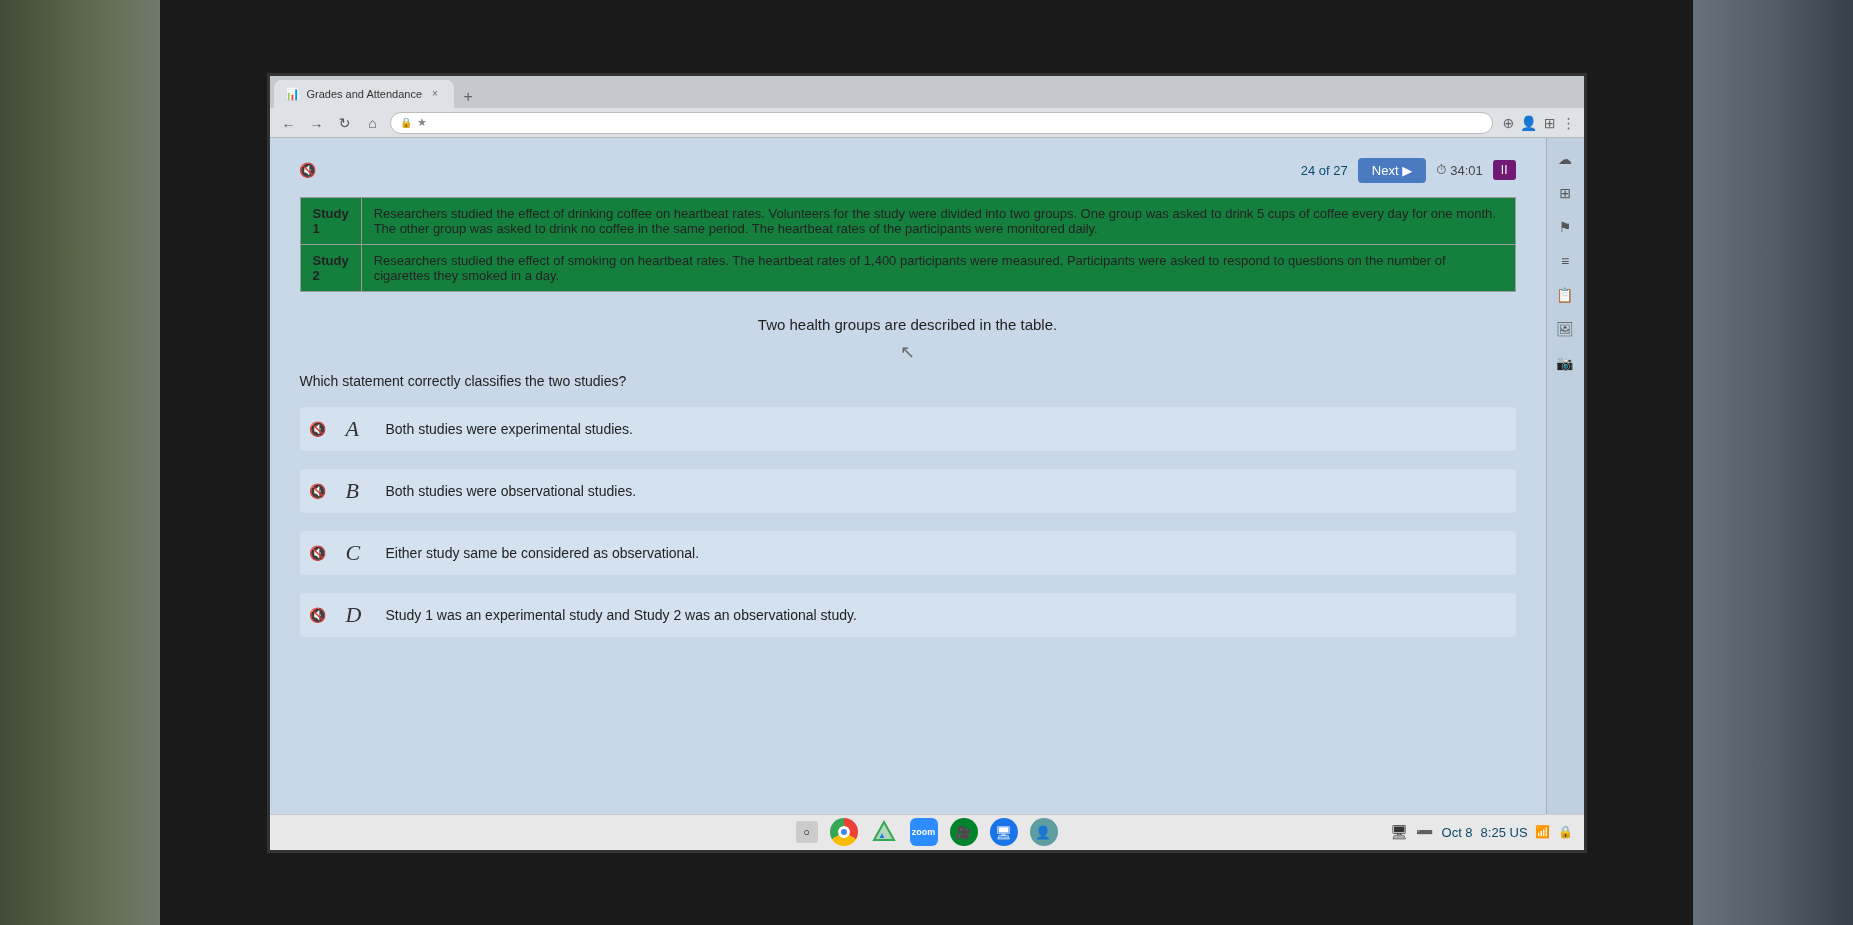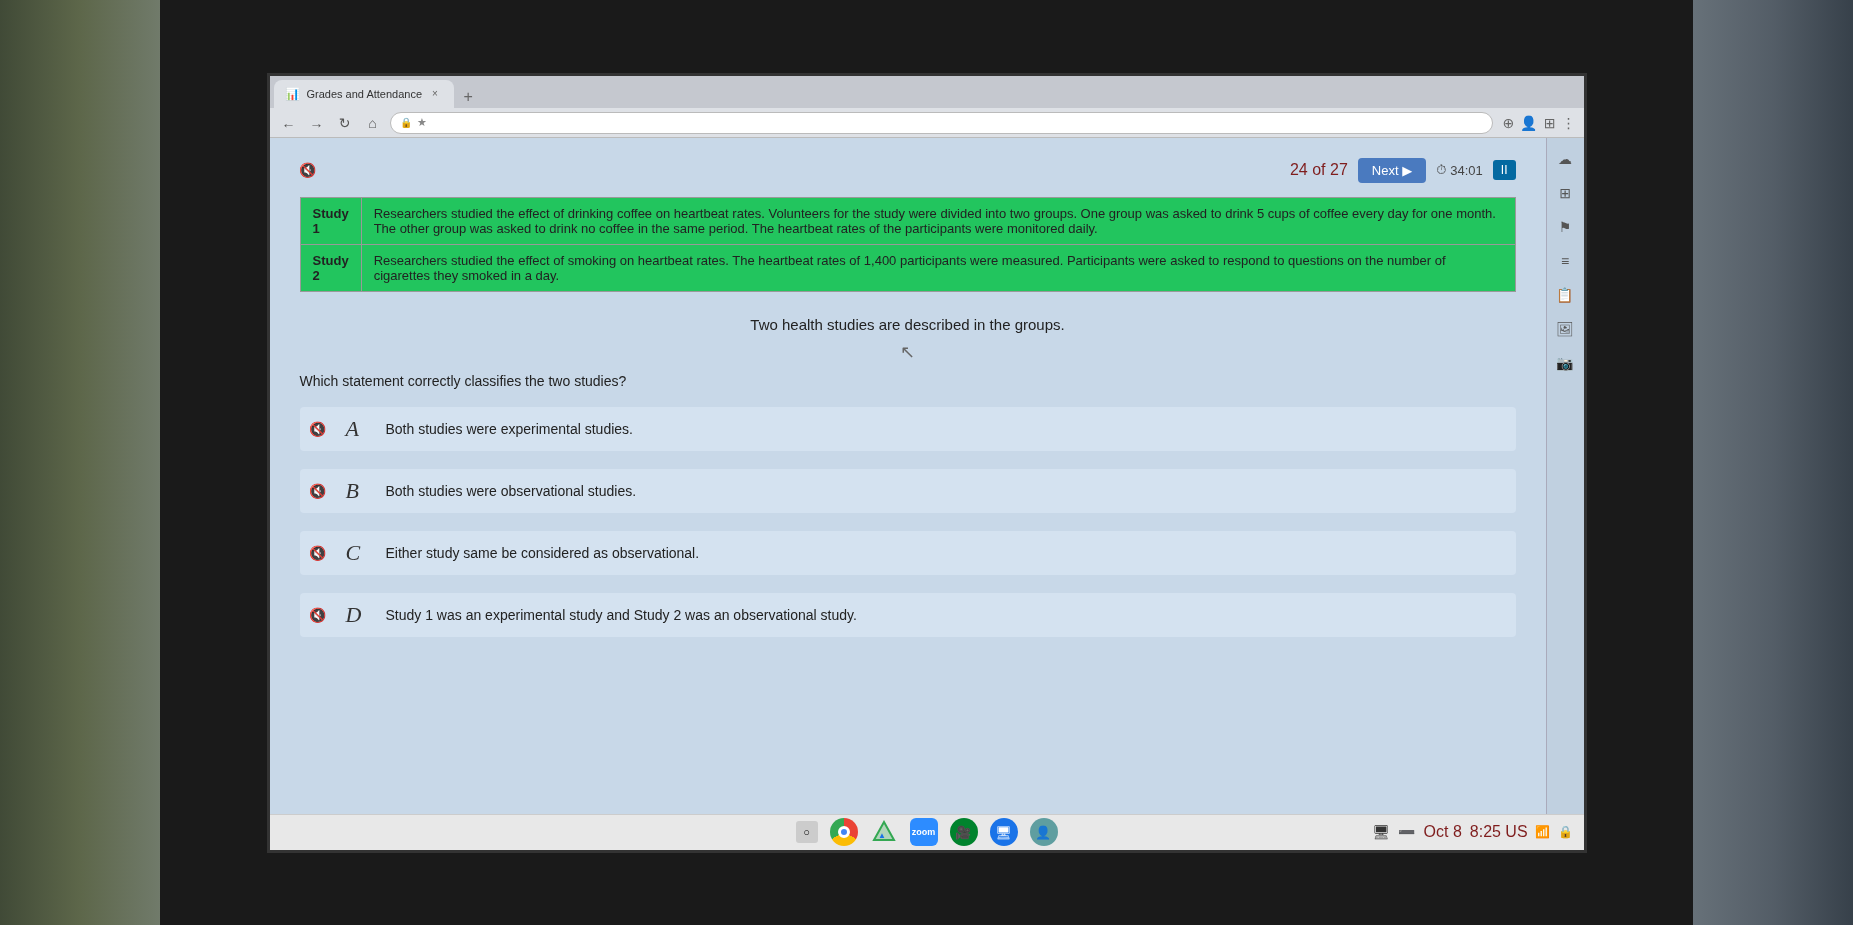--- a/index.html
+++ b/index.html
@@ -156,22 +156,22 @@
     
     .top-bar {
       display: flex;
       justify-content: flex-end;
       align-items: center;
       margin-bottom: 14px;
       gap: 10px;
     }
 
     .question-count {
-      font-size: 16px;
-      color: #7f1d1d;
+      font-size: 13px;
+      color: #0c4a6e;
     }
 
     .next-btn {
       background: #4a7abf;
       color: #fff;
       border: none;
       border-radius: 4px;
       padding: 5px 14px;
       font-size: 13px;
       cursor: pointer;
@@ -182,36 +182,36 @@
 
     .timer {
       font-size: 13px;
       color: #444;
       display: flex;
       align-items: center;
       gap: 4px;
     }
 
     .pause-btn {
-      background: #0369a1;
+      background: #701a75;
       color: #fff;
       border: none;
       border-radius: 3px;
       padding: 3px 8px;
       font-size: 12px;
       cursor: pointer;
     }
 
     
     .study-table {
       border: 1px solid #999;
       border-collapse: collapse;
       width: 100%;
       margin-bottom: 20px;
-      background: #22c55e;
+      background: #15803d;
     }
 
     .study-table td {
       border: 1px solid #999;
       padding: 8px 12px;
       font-size: 13px;
       color: #222;
       vertical-align: top;
     }
 
@@ -439,21 +439,21 @@
                 <td class="study-label">Study<br>1</td>
                 <td>Researchers studied the effect of drinking coffee on heartbeat rates. Volunteers for the study were divided into two groups. One group was asked to drink 5 cups of coffee every day for one month. The other group was asked to drink no coffee in the same period. The heartbeat rates of the participants were monitored daily.</td>
               </tr>
               <tr>
                 <td class="study-label">Study<br>2</td>
                 <td>Researchers studied the effect of smoking on heartbeat rates. The heartbeat rates of 1,400 participants were measured. Participants were asked to respond to questions on the number of cigarettes they smoked in a day.</td>
               </tr>
             </tbody>
           </table>
 
-          <div class="question-intro">Two health studies are described in the groups.</div>
+          <div class="question-intro">Two health groups are described in the table.</div>
 
           <div style="text-align:center; margin-top:-16px; margin-bottom:10px; color:#666; font-size:18px;">↖</div>
 
           <div class="question-text">Which statement correctly classifies the two studies?</div>
 
           <div class="answer-choices">
 
             <div class="answer-row">
               <span class="audio-icon">🔇</span>
               <span class="answer-letter">A</span>

